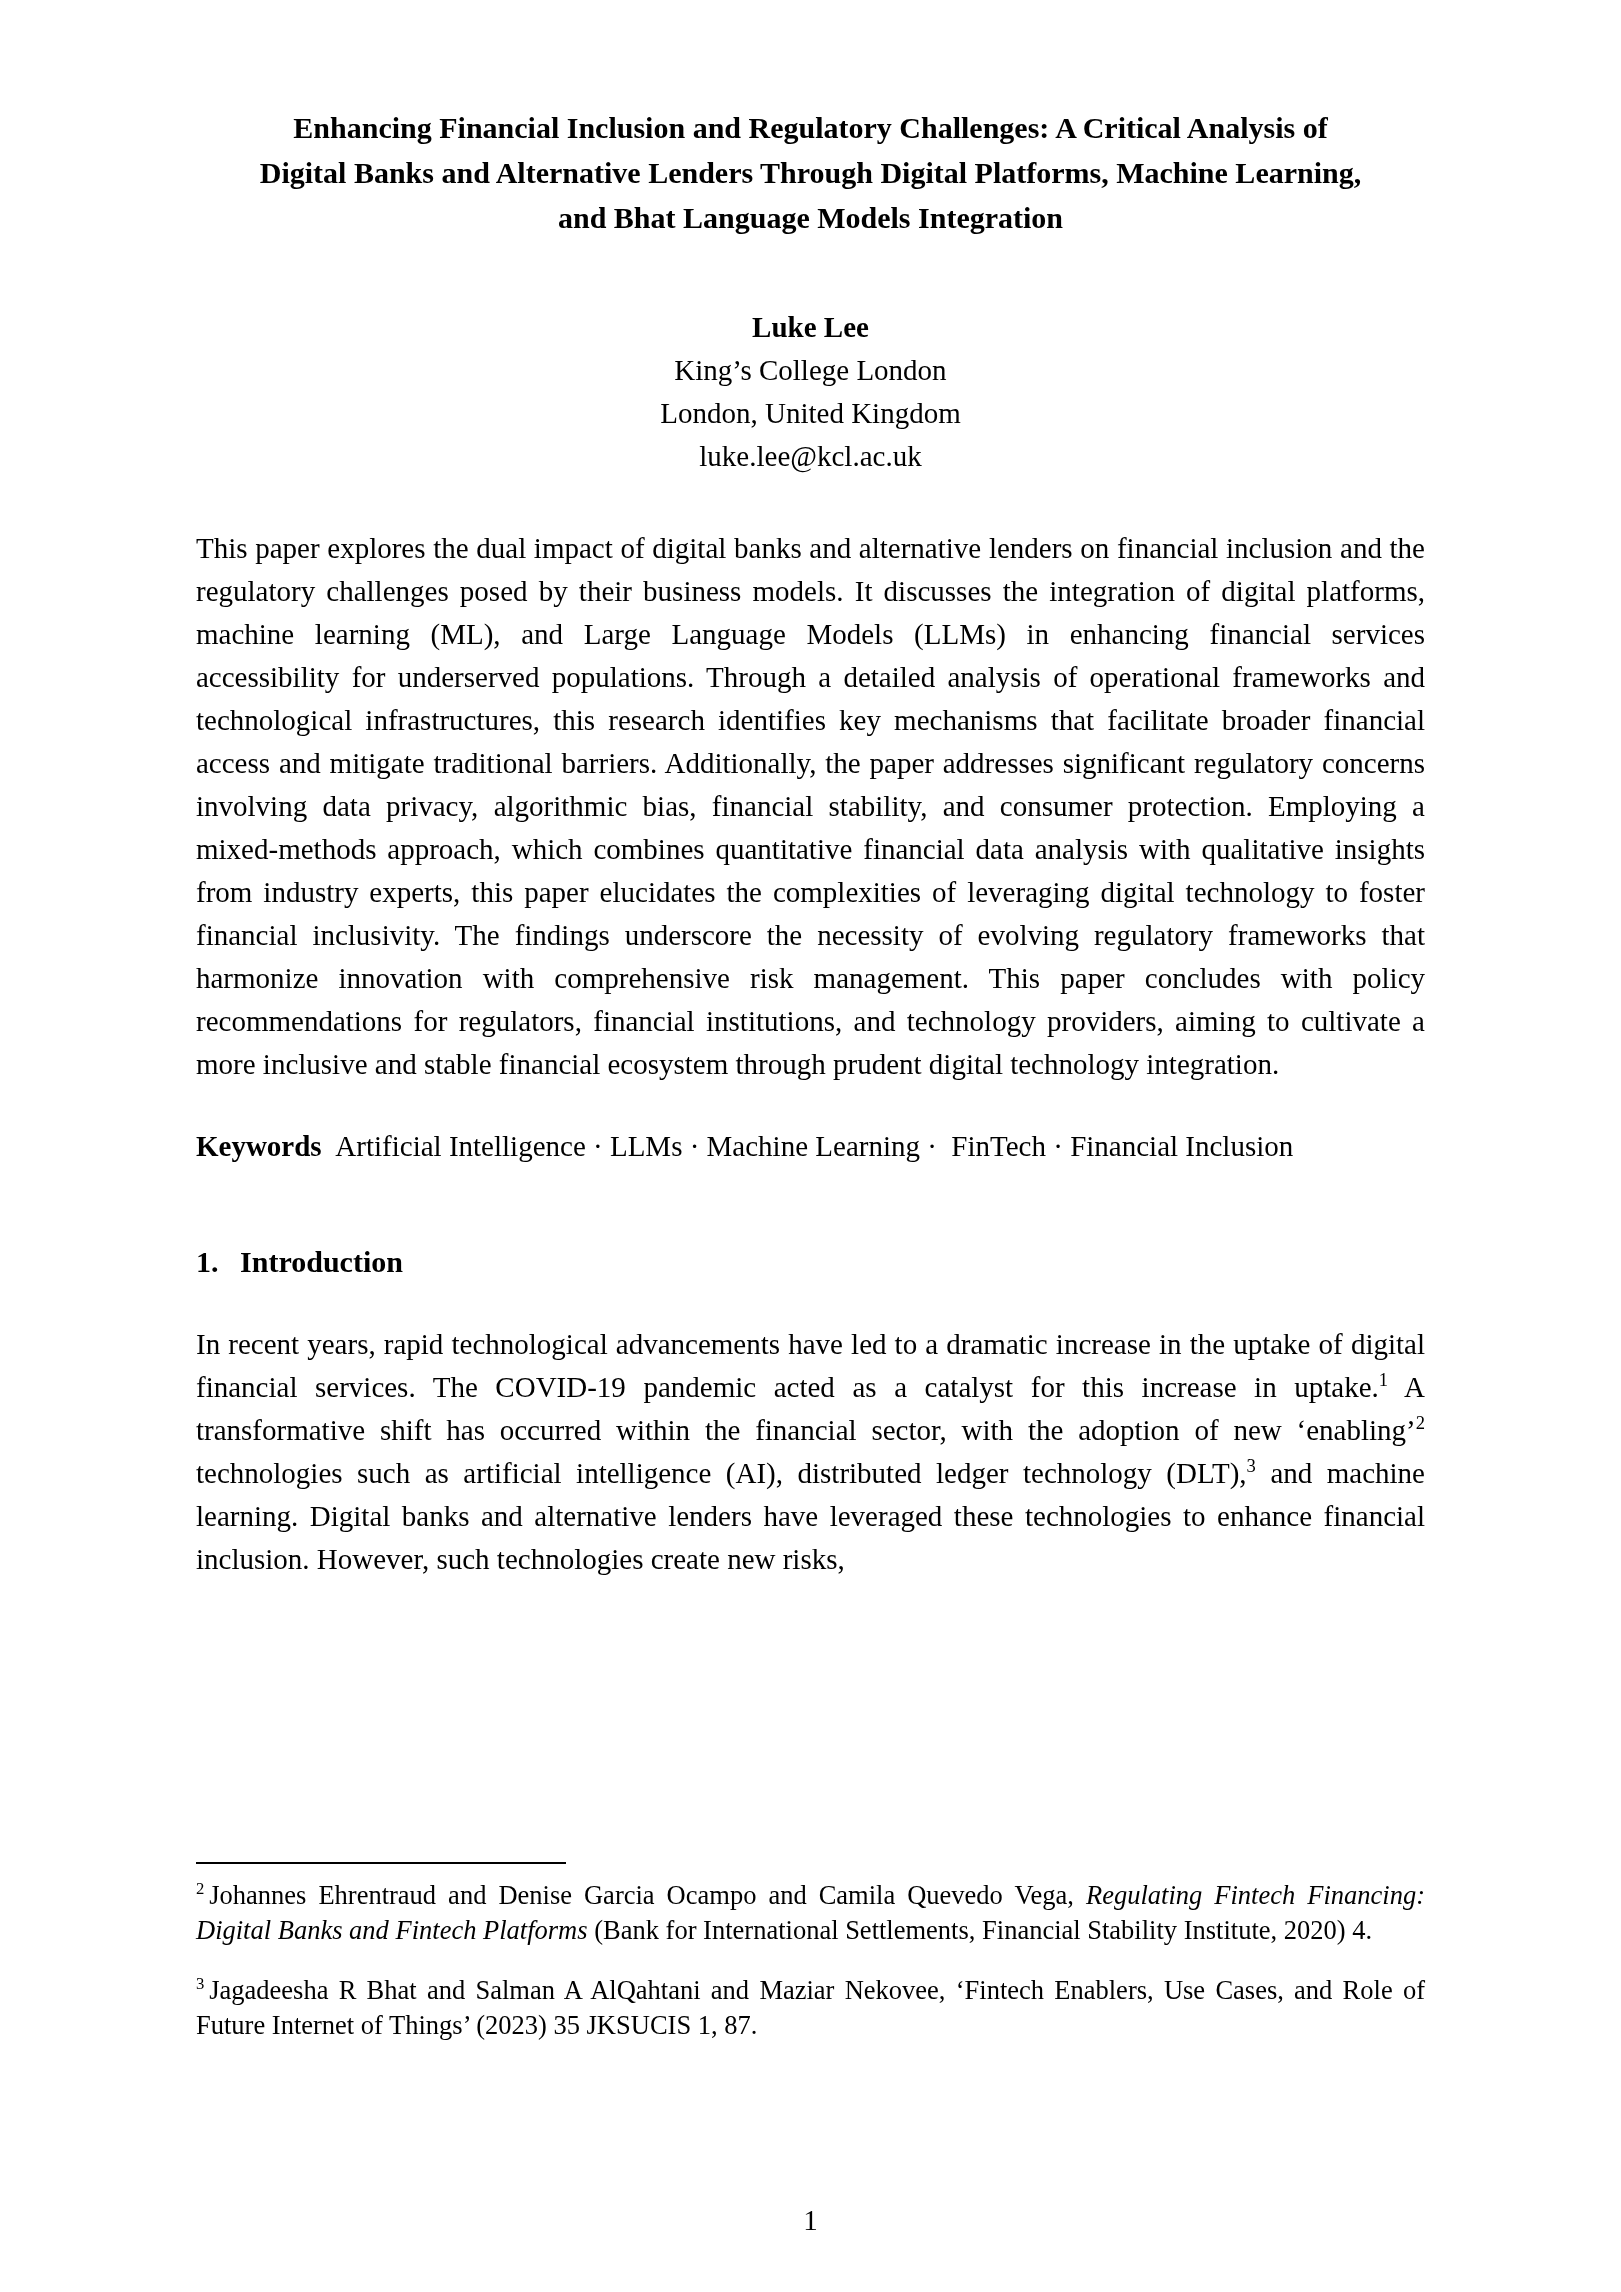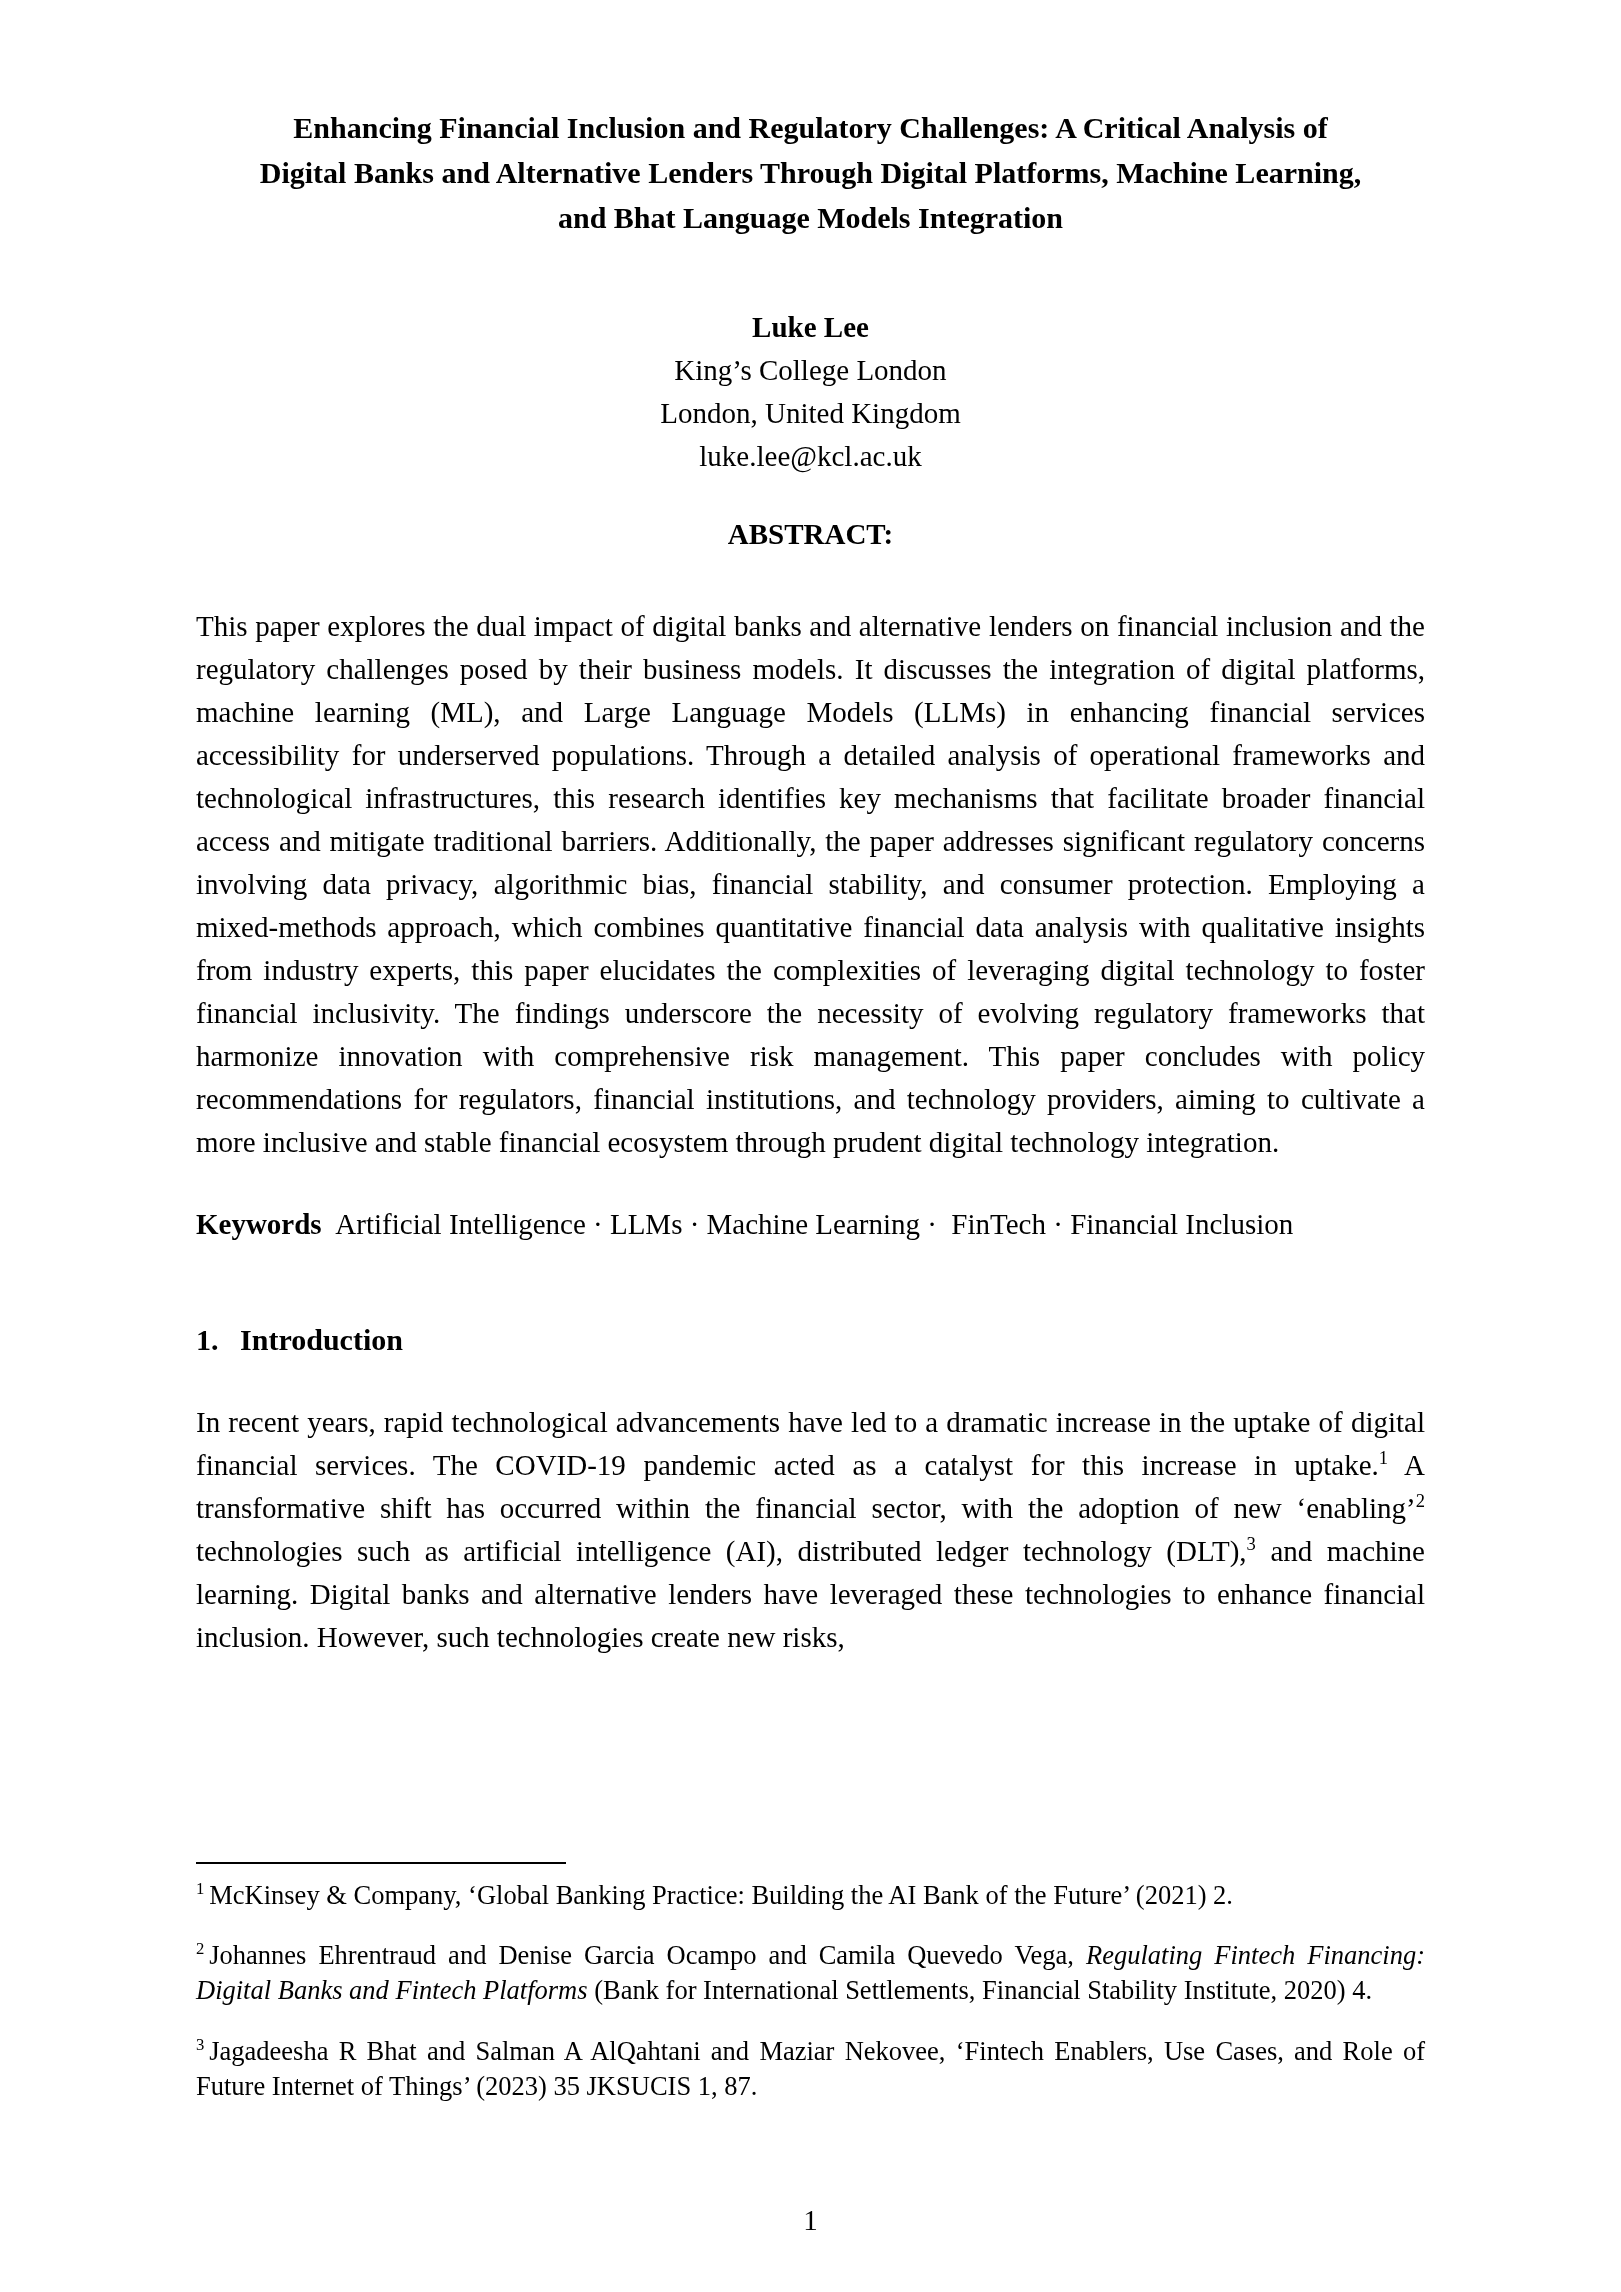--- a/index.html
+++ b/index.html
@@ -114,36 +114,34 @@
       <span class="tline">and Bhat Language Models Integration</span>
     </h1>
 
     <div class="author-block">
       <div class="author-name">Luke Lee</div>
       <div>King’s College London</div>
       <div>London, United Kingdom</div>
       <div>luke.lee@kcl.ac.uk</div>
     </div>
 
-    <div class="abstract-heading">ABSTRACT:</div>
 
     <p class="body-text abstract-text">This paper explores the dual impact of digital banks and alternative lenders on financial inclusion and the regulatory challenges posed by their business models. It discusses the integration of digital platforms, machine learning (ML), and Large Language Models (LLMs) in enhancing financial services accessibility for underserved populations. Through a detailed analysis of operational frameworks and technological infrastructures, this research identifies key mechanisms that facilitate broader financial access and mitigate traditional barriers. Additionally, the paper addresses significant regulatory concerns involving data privacy, algorithmic bias, financial stability, and consumer protection. Employing a mixed-methods approach, which combines quantitative financial data analysis with qualitative insights from industry experts, this paper elucidates the complexities of leveraging digital technology to foster financial inclusivity. The findings underscore the necessity of evolving regulatory frameworks that harmonize innovation with comprehensive risk management. This paper concludes with policy recommendations for regulators, financial institutions, and technology providers, aiming to cultivate a more inclusive and stable financial ecosystem through prudent digital technology integration.</p>
 
     <p class="keywords"><span class="keywords-label">Keywords</span><span>Artificial Intelligence · LLMs · Machine Learning · &nbsp;FinTech · Financial Inclusion</span></p>
 
     <h2 class="section-heading"><span class="section-number">1.</span><span>Introduction</span></h2>
 
     <p class="body-text intro-paragraph"><span>In recent years, rapid technological advancements have led to a dramatic increase in the uptake of digital financial services. The COVID-19 pandemic acted as a catalyst for this increase in uptake.</span><sup class="fnref">1</sup><span> A transformative shift has occurred within the financial sector, with the adoption of new ‘enabling’</span><sup class="fnref">2</sup><span> technologies such as artificial intelligence (AI), distributed ledger technology (DLT),</span><sup class="fnref">3</sup><span> and machine learning. Digital banks and alternative lenders have leveraged these technologies to enhance financial inclusion. However, such technologies create new risks,</span></p>
 
   </div>
 
   <div class="footnotes">
     <div class="fn-rule"></div>
 
-    <p class="fn"><sup>1</sup><span>McKinsey &amp; Company, ‘Global Banking Practice: Building the AI Bank of the Future’ (2021) 2.</span></p>
 
     <p class="fn"><sup>2</sup><span>Johannes Ehrentraud and Denise Garcia Ocampo and Camila Quevedo Vega, </span><i>Regulating Fintech Financing: Digital Banks and Fintech Platforms</i><span> (Bank for International Settlements, Financial Stability Institute, 2020) 4.</span></p>
 
     <p class="fn"><sup>3</sup><span>Jagadeesha R Bhat and Salman A AlQahtani and Maziar Nekovee, ‘Fintech Enablers, Use Cases, and Role of Future Internet of Things’ (2023) 35 JKSUCIS 1, 87.</span></p>
   </div>
 
   <div class="page-number">1</div>
 </div>
 
 

